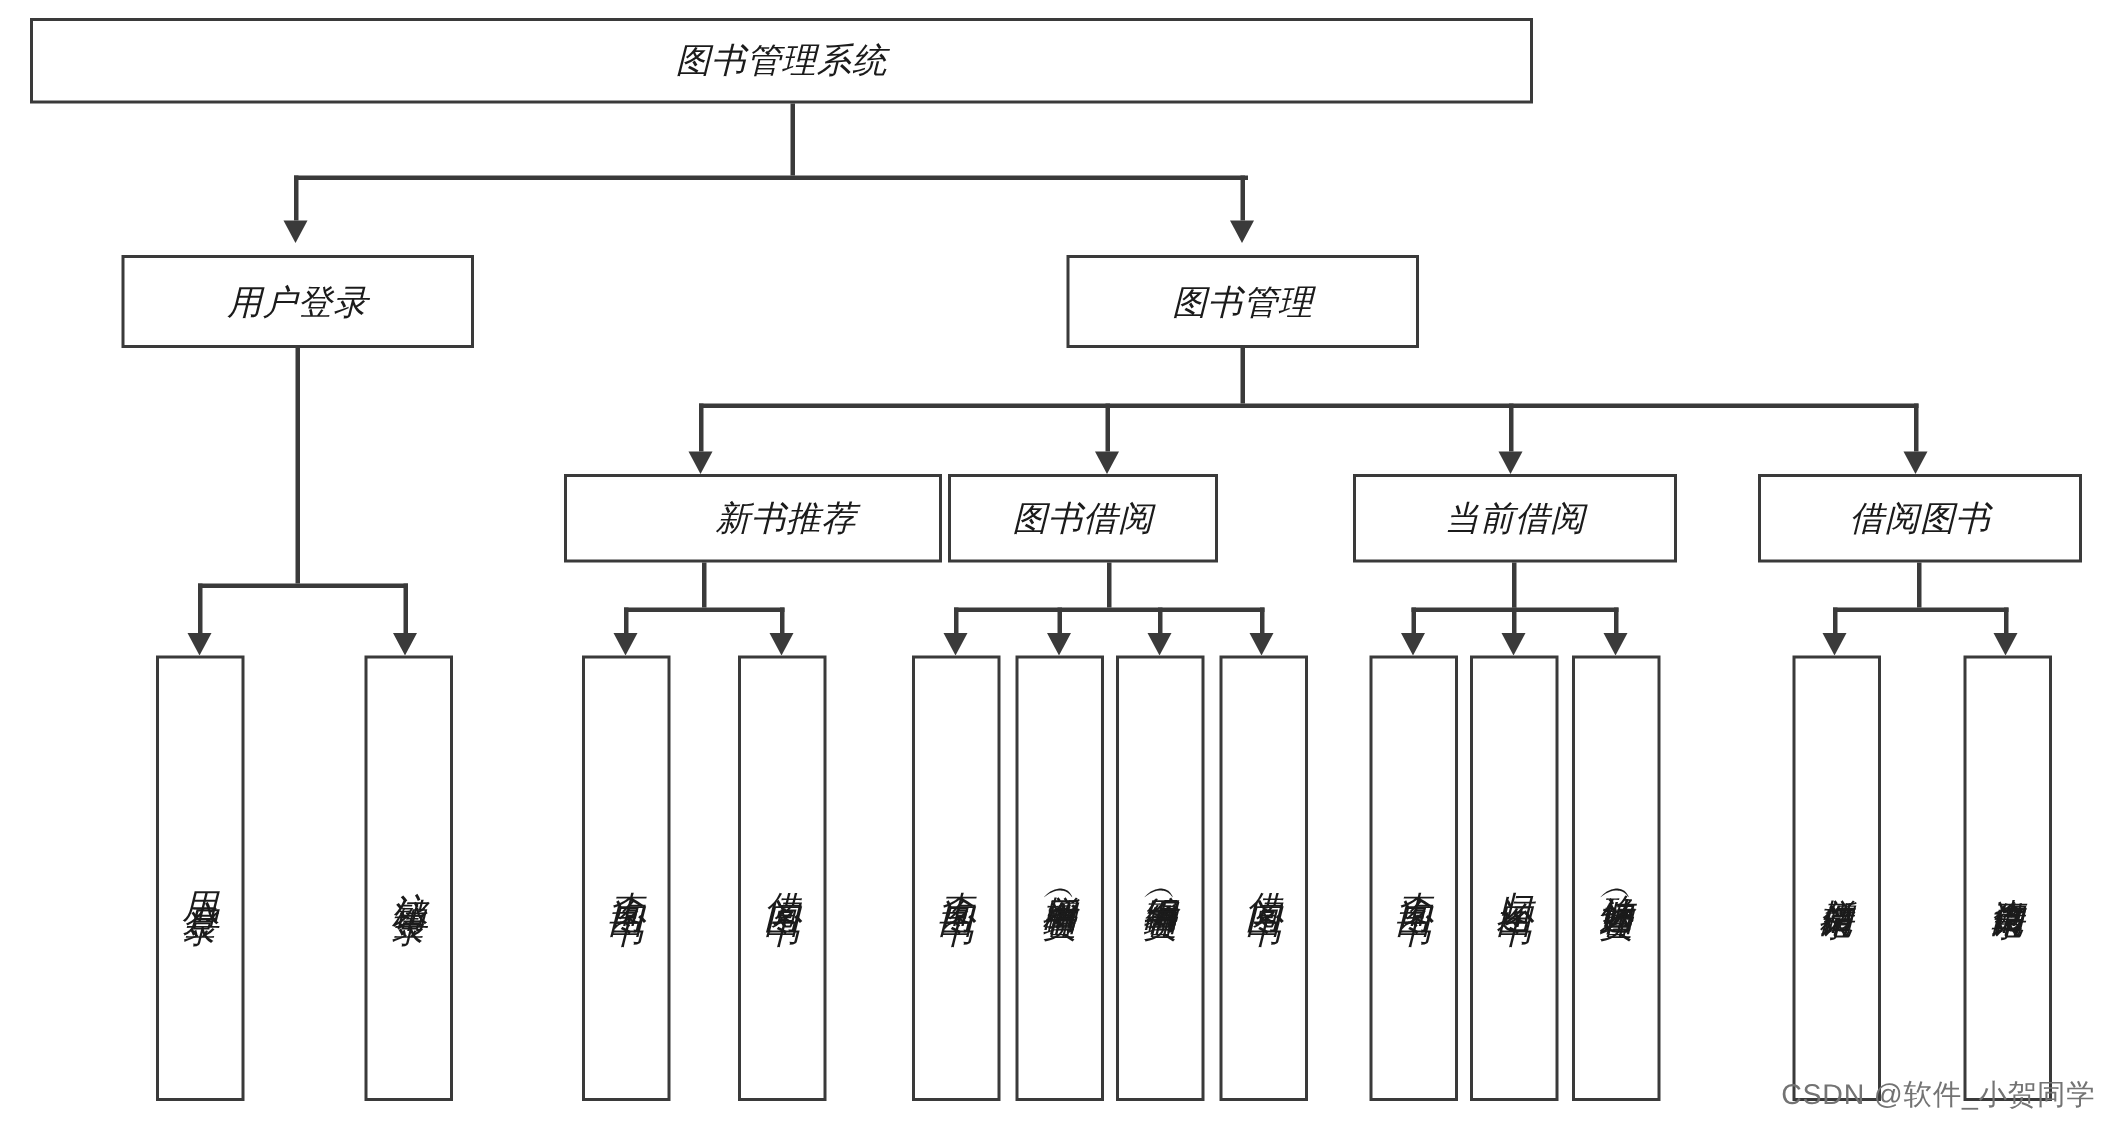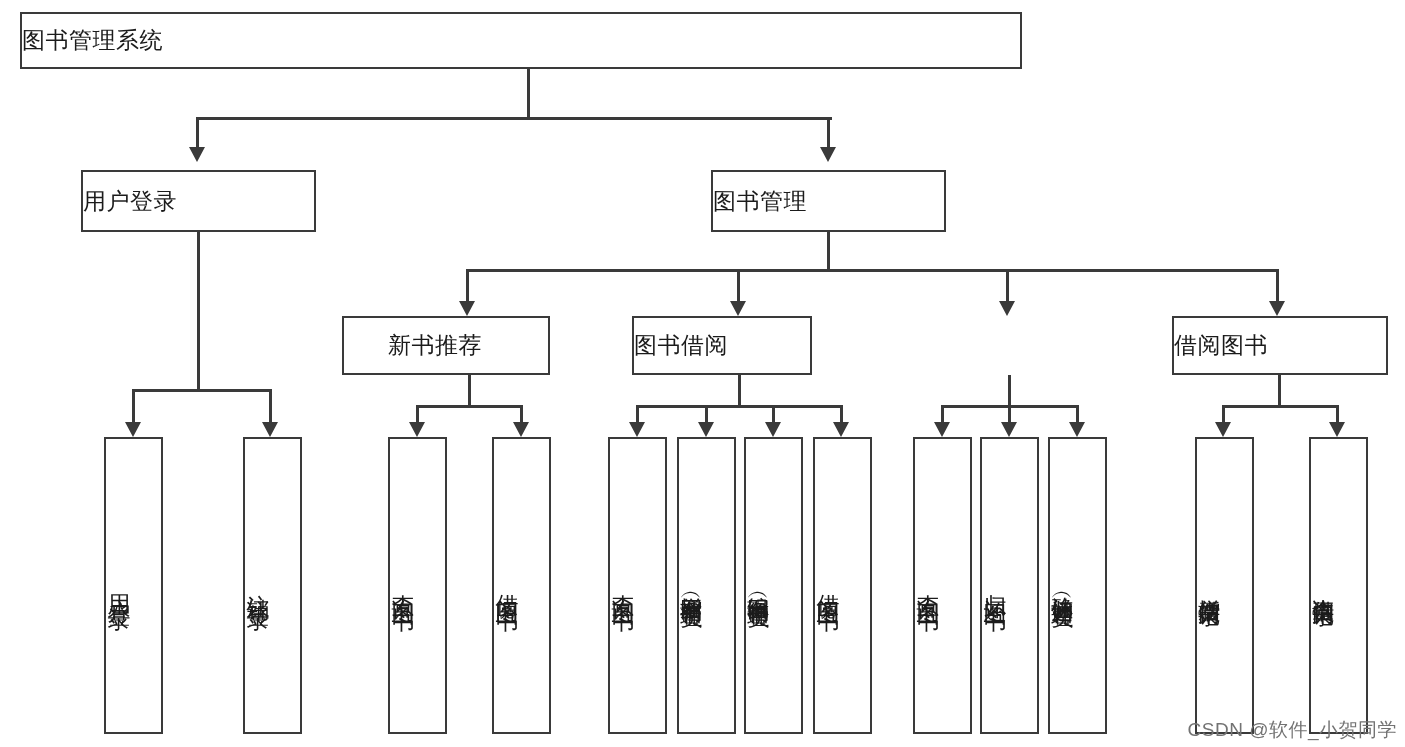--- a/index.html
+++ b/index.html
@@ -15,22 +15,23 @@
     overflow:hidden;
   }
   
   .node{
     position:absolute;
     box-sizing:border-box;
     background:#ffffff;
     border:2.5px solid #3a3a3a;
     display:flex;
     align-items:center;
-    justify-content:flex-start;
+    justify-content:center;
     text-align:center;
+    font-style:italic;
   }
   .node .label{
     font-size:23px;
     line-height:1.15;
     letter-spacing:.5px;
     color:#1b1b1b;
     white-space:nowrap;
   }
   
   .leaf .label{
@@ -104,25 +105,28 @@
   <div class="hline" style="left:466px;top:269px;width:813px;height:3px;"></div>
   <div class="vline" style="left:466px;top:269px;width:3px;height:32px;"></div>
   <div class="arrow" style="left:459px;top:301px;"></div>
   <div class="vline" style="left:737px;top:269px;width:3px;height:32px;"></div>
   <div class="arrow" style="left:730px;top:301px;"></div>
   <div class="vline" style="left:1006px;top:269px;width:3px;height:32px;"></div>
   <div class="arrow" style="left:999px;top:301px;"></div>
   <div class="vline" style="left:1276px;top:269px;width:3px;height:32px;"></div>
   <div class="arrow" style="left:1269px;top:301px;"></div>
 
-  <div class="node" style="left:342px;top:316px;width:208px;height:59px;padding-left:44px;">
+  <div class="node" style="left:376px;top:316px;width:252px;height:59px;padding-left:44px;">
     <span class="label">新书推荐</span>
   </div>
   <div class="node" style="left:632px;top:316px;width:180px;height:59px;">
     <span class="label">图书借阅</span>
+  </div>
+  <div class="node" style="left:902px;top:316px;width:216px;height:59px;">
+    <span class="label">当前借阅</span>
   </div>
   <div class="node" style="left:1172px;top:316px;width:216px;height:59px;">
     <span class="label">借阅图书</span>
   </div>
 
   <div class="vline" style="left:468px;top:375px;width:3px;height:30px;"></div>
   <div class="hline" style="left:416px;top:405px;width:107px;height:3px;"></div>
   <div class="vline" style="left:416px;top:405px;width:3px;height:17px;"></div>
   <div class="arrow" style="left:409px;top:422px;"></div>
   <div class="vline" style="left:520px;top:405px;width:3px;height:17px;"></div>

